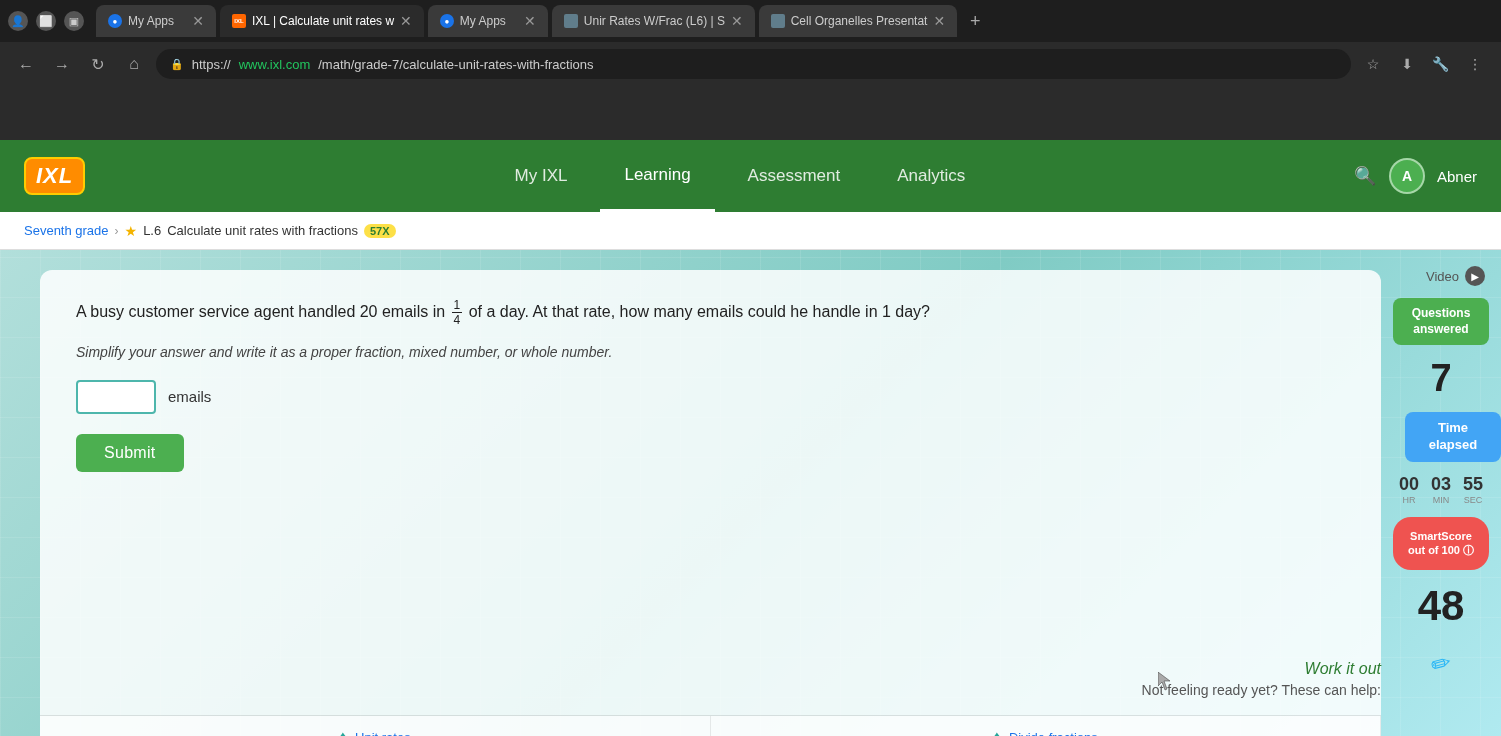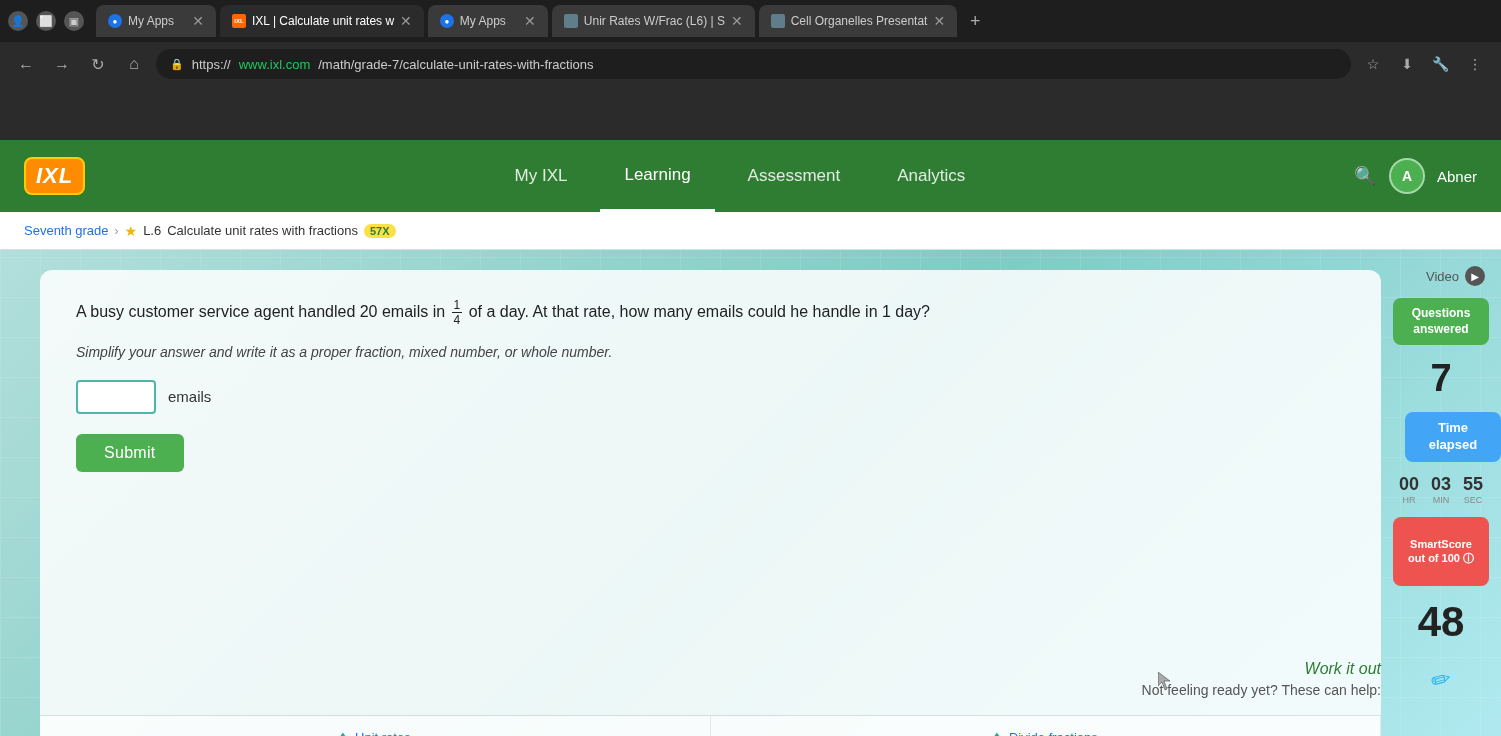--- a/index.html
+++ b/index.html
@@ -464,22 +464,22 @@
     }
     .timer-label {
       font-size: 9px;
       color: #888;
       text-transform: uppercase;
     }
 
     .smartscore-btn {
       background: #ef5350;
       color: #fff;
-      border-radius: 8px;
-      padding: 20px 10px;
+      border-radius: 18px;
+      padding: 12px 10px;
       text-align: center;
       font-size: 11px;
       font-weight: 700;
       cursor: pointer;
       width: 100%;
       line-height: 1.3;
     }
 
     .smartscore-value {
       font-size: 42px;

